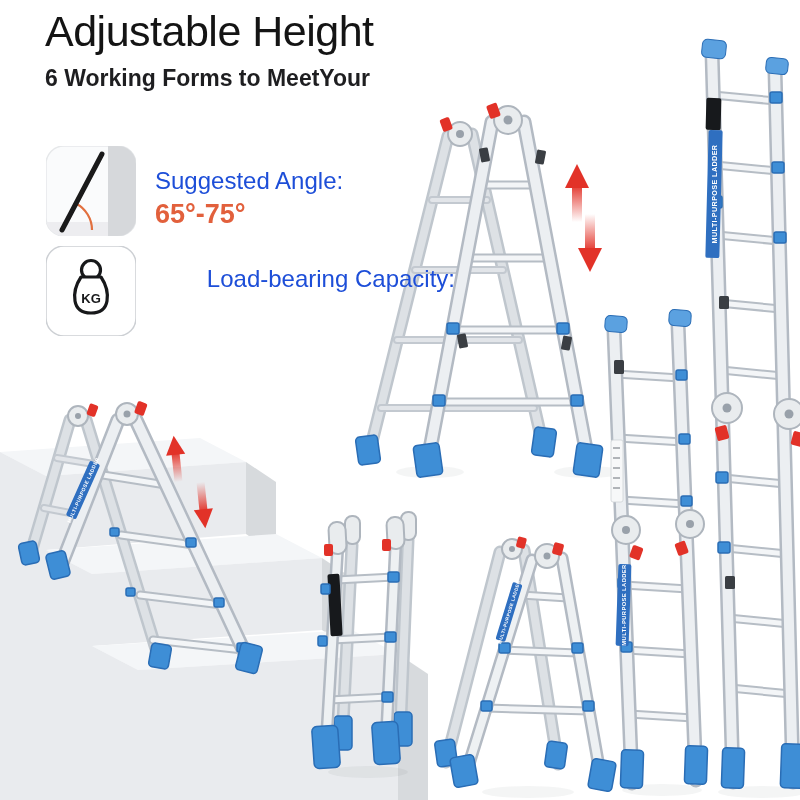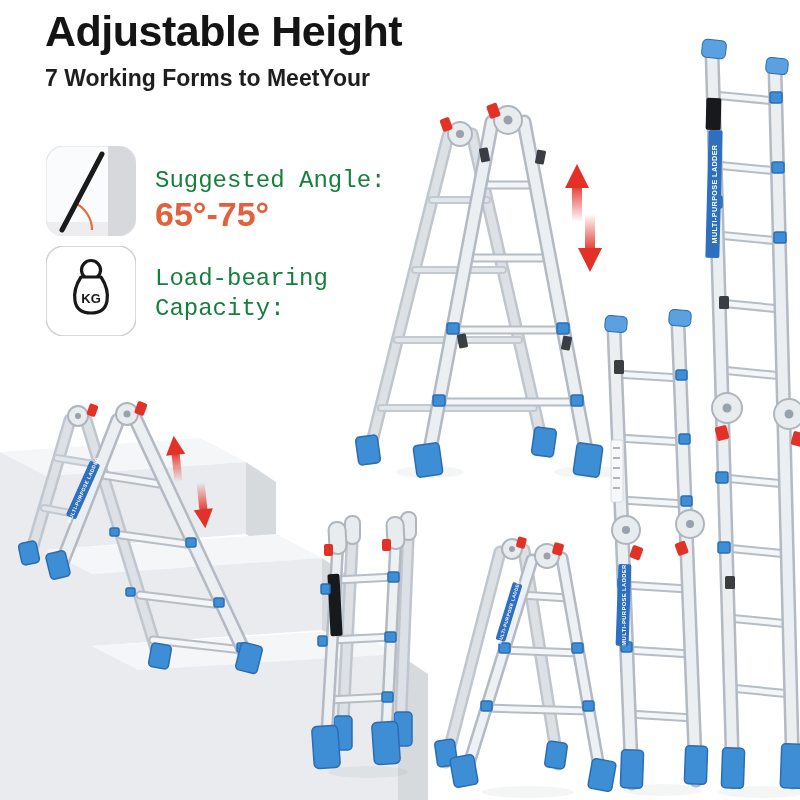--- a/index.html
+++ b/index.html
@@ -1,25 +1,25 @@
 <!DOCTYPE html>
 <html><head>
 <meta charset="utf-8">
 <style>
   html,body{margin:0;padding:0;background:#fff;}
   .stage{position:relative;width:800px;height:800px;background:#ffffff;overflow:hidden;
          font-family:"Liberation Sans",sans-serif;}
   .art{position:absolute;left:0;top:0;}
   .hdr{position:absolute;left:45px;top:4px;width:480px;}
-  .title{font-size:43px;font-weight:700;color:#141414;letter-spacing:-0.5px;line-height:54px;}
+  .title{font-size:43px;font-weight:400;color:#141414;letter-spacing:-0.5px;line-height:54px;}
   .subtitle{margin-top:4px;font-size:23px;font-weight:600;color:#1e1e20;line-height:33px;}
   .feat{position:absolute;left:155px;width:300px;}
-  .feat .lab{font-size:24px;font-weight:500;color:#15803d;line-height:30px;font-family:Liberation Mono, monospace;}
-  .feat .val{font-size:34px;font-weight:700;color:#E2603C;line-height:32px;margin-top:2px;}
-  .f1{top:166px;} .f2{top:264px;}
+  .feat .lab{font-size:24px;font-weight:500;color:#1d4ed8;line-height:30px;}
+  .feat .val{font-size:27px;font-weight:700;color:#E2603C;line-height:32px;margin-top:2px;}
+  .f1{top:166px;} .f2{top:264px;text-align:right;}
   
   .rO{stroke:#b3bac3;stroke-width:15;stroke-linecap:round;fill:none}
   .rI{stroke:#eceff2;stroke-width:10;stroke-linecap:round;fill:none}
   .rOb{stroke:#bfc6cd;stroke-width:13;stroke-linecap:round;fill:none}
   .rIb{stroke:#dde1e5;stroke-width:8;stroke-linecap:round;fill:none}
   .rO2{stroke:#b3bac3;stroke-width:13;stroke-linecap:round;fill:none}
   .rI2{stroke:#eef1f3;stroke-width:8;stroke-linecap:round;fill:none}
   .gO{stroke:#b6bdc5;stroke-width:9;stroke-linecap:round;fill:none}
   .gI{stroke:#f3f5f7;stroke-width:5;stroke-linecap:round;fill:none}
   .gOb{stroke:#c3c9d0;stroke-width:8;stroke-linecap:round;fill:none}
@@ -410,21 +410,21 @@
     <g>
       <rect class="blue" x="452" y="756" width="24" height="30" rx="4" transform="rotate(-10 464 771)"></rect>
       <rect class="blue" x="590" y="760" width="24" height="30" rx="4" transform="rotate(10 602 775)"></rect>
     </g>
   </g>
 </svg>
 
   <div class="hdr">
     <div class="title">Adjustable Height</div>
     <div class="subtitle">
-      <div>7 Working Forms to MeetYour</div>
+      <div>6 Working Forms to MeetYour</div>
     </div>
   </div>
 
   <svg class="art" style="left:46px;top:146px;" width="90" height="90" viewBox="0 0 90 90">
     <rect x="0" y="0" width="90" height="90" rx="18" fill="#fafbfc" stroke="#e6e8ea" stroke-width="1.5"></rect>
     <g clip-path="url(#aClip)">
       <clipPath id="aClip">
           <rect x="0" y="0" width="90" height="90" rx="18"></rect>
         </clipPath>
       <rect x="62" y="0" width="28" height="90" fill="#d6d8db"></rect>

